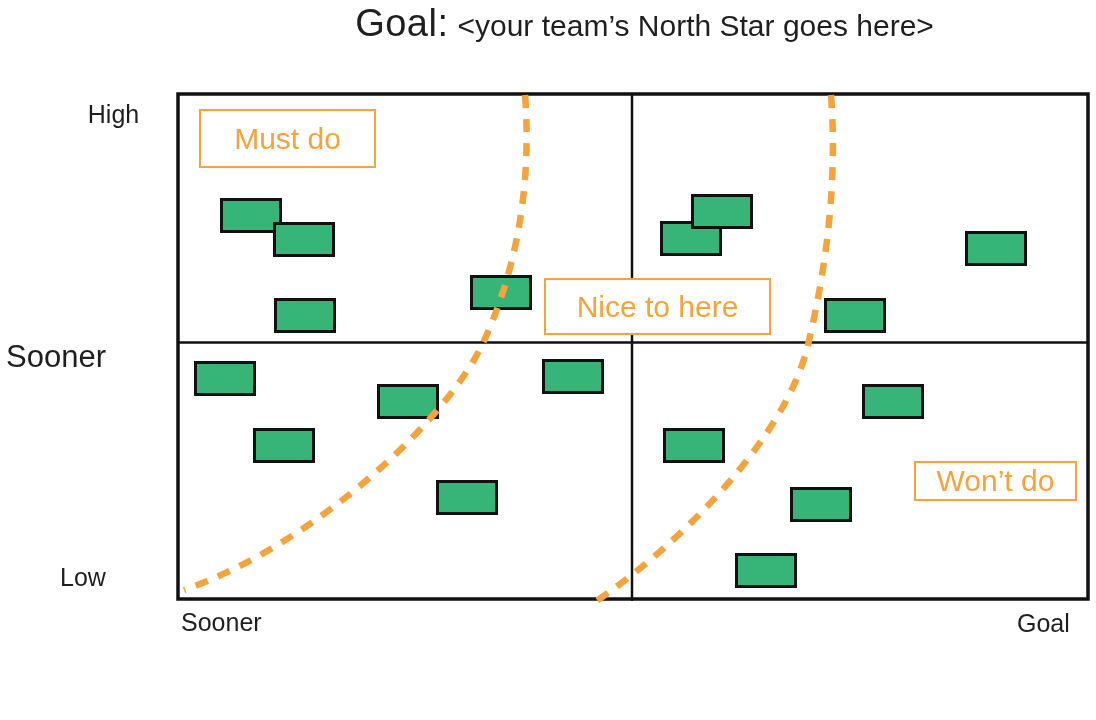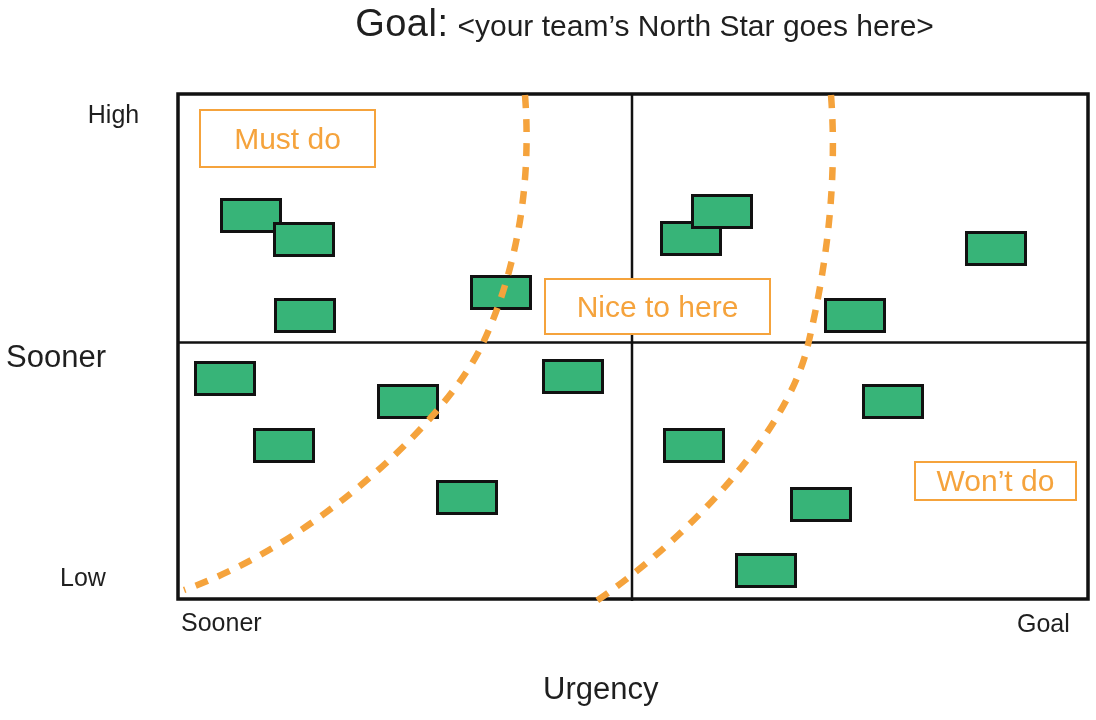--- a/index.html
+++ b/index.html
@@ -101,21 +101,20 @@
 
   <div class="title">
     <span class="title-goal">Goal:</span><span class="title-rest">&lt;your team’s North Star goes here&gt;</span>
   </div>
 
   <div class="abs axis-tick lbl-high">High</div>
   <div class="abs axis-tick lbl-low">Low</div>
   <div class="abs axis-title lbl-impact">Sooner</div>
   <div class="abs axis-tick lbl-sooner">Sooner</div>
   <div class="abs axis-tick lbl-later">Goal</div>
-  <div class="abs axis-title lbl-urgency">Urgency</div>
 
   <div class="sticky-layer">
       <div class="sticky" style="left: 220px; top: 198px; width: 62px; height: 35px;"></div>
       <div class="sticky" style="left: 273px; top: 222px; width: 62px; height: 35px;"></div>
       <div class="sticky" style="left: 274px; top: 298px; width: 62px; height: 35px;"></div>
       <div class="sticky" style="left: 470px; top: 275px; width: 62px; height: 35px;"></div>
       <div class="sticky" style="left: 660px; top: 221px; width: 62px; height: 35px;"></div>
       <div class="sticky" style="left: 691px; top: 194px; width: 62px; height: 35px;"></div>
       <div class="sticky" style="left: 965px; top: 231px; width: 62px; height: 35px;"></div>
       <div class="sticky" style="left: 824px; top: 298px; width: 62px; height: 35px;"></div>

